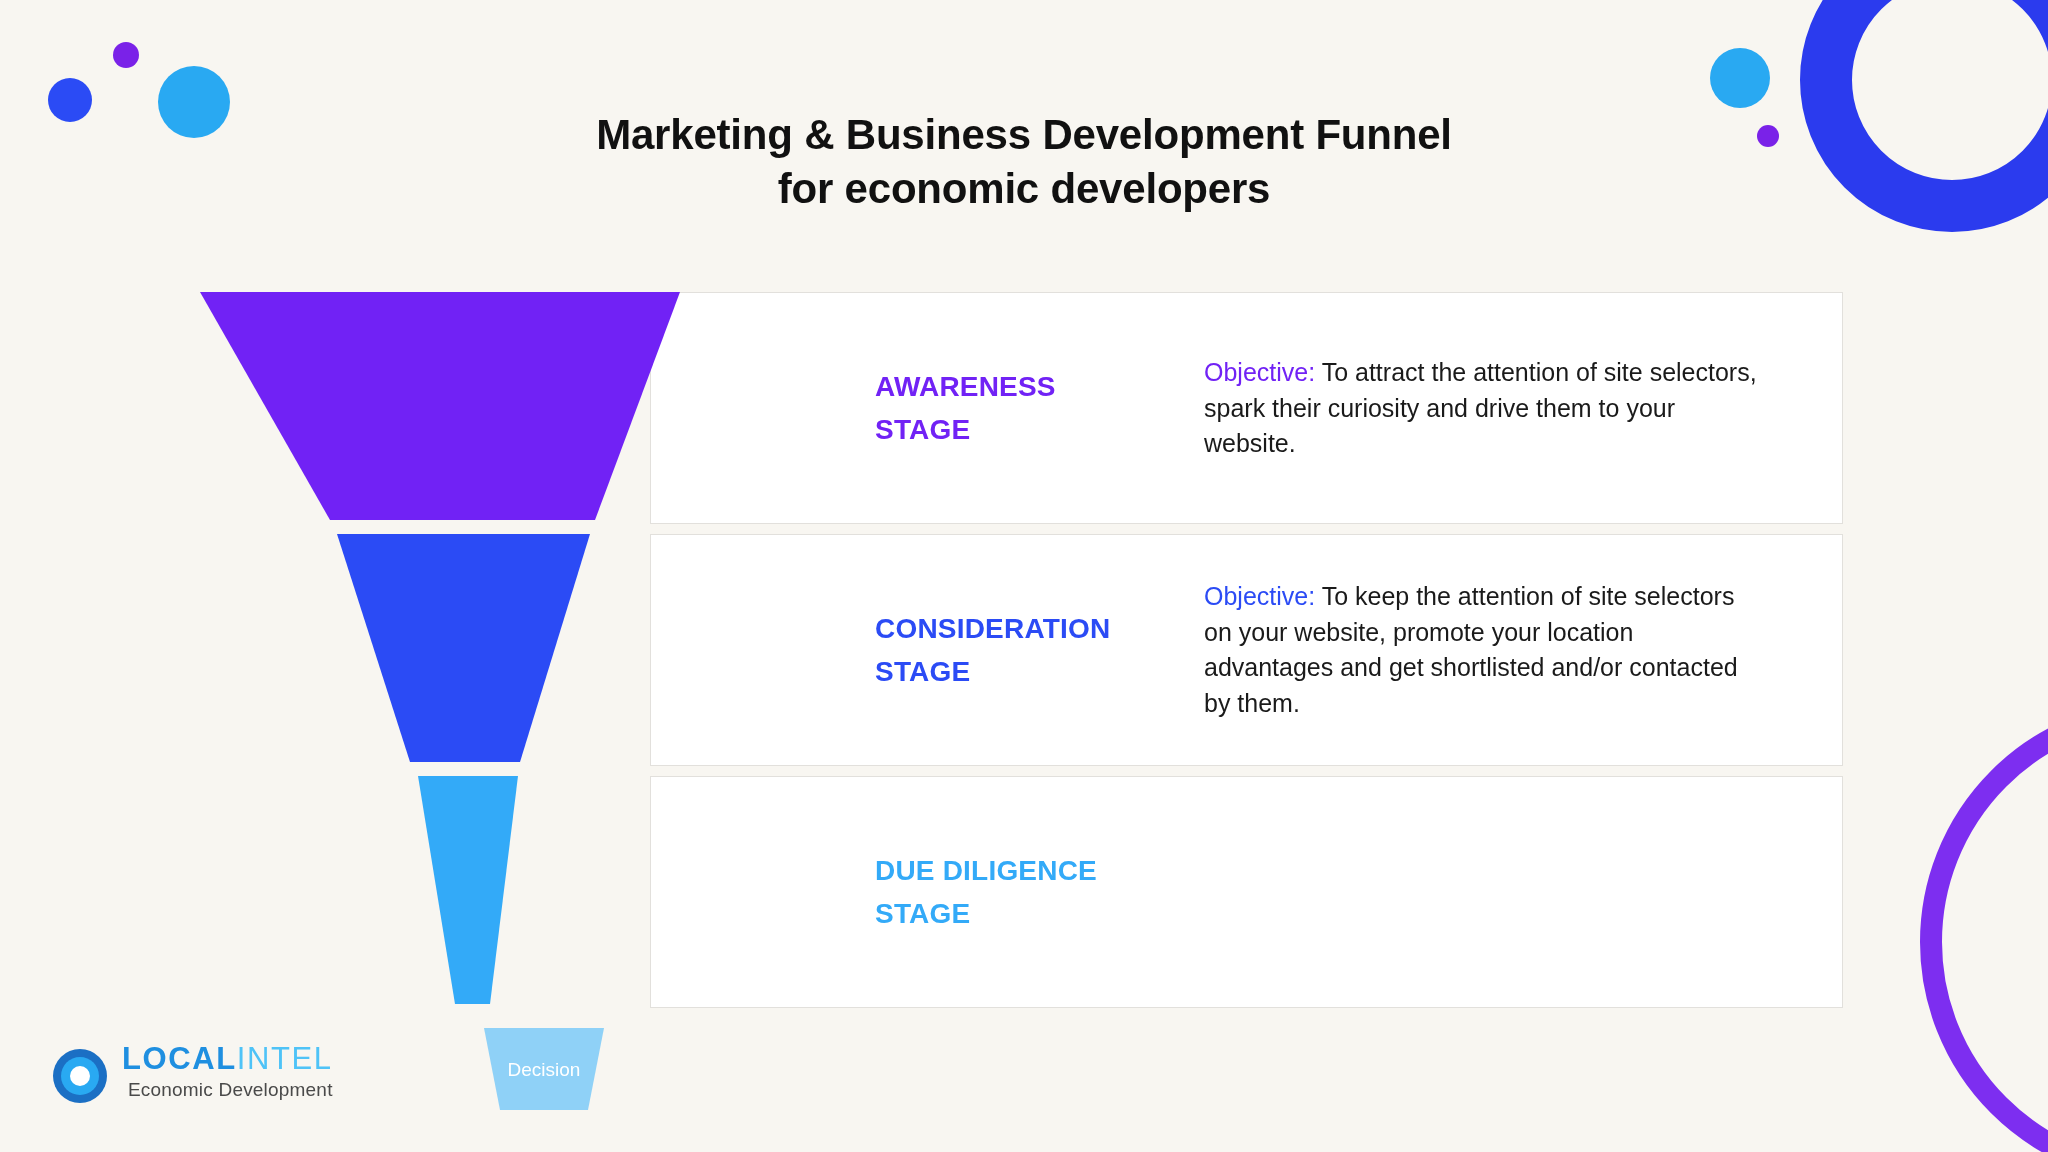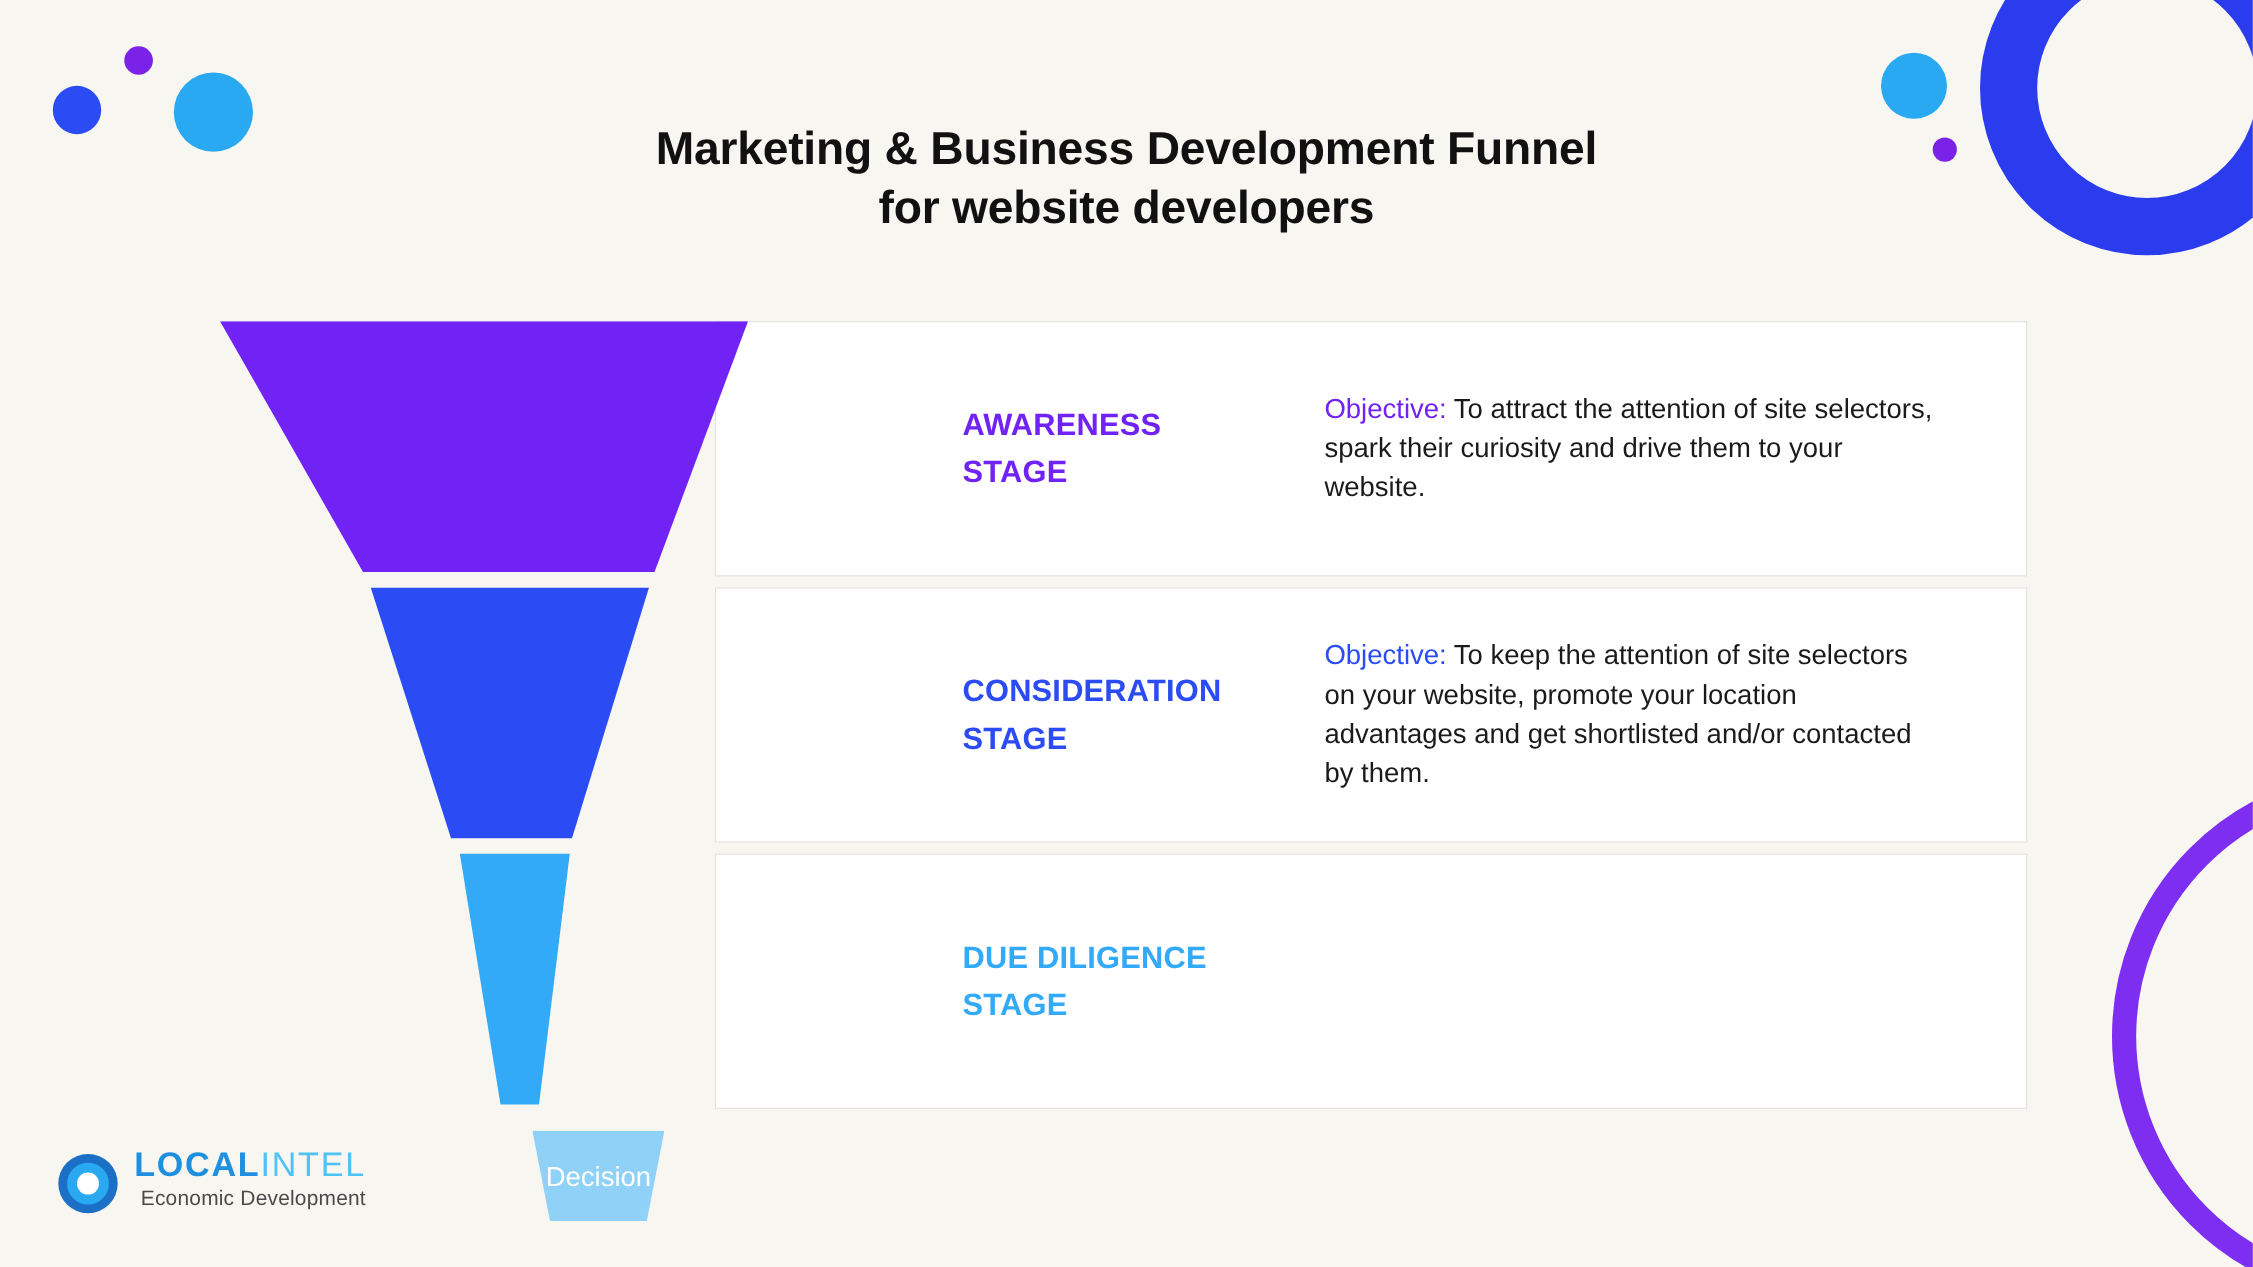--- a/index.html
+++ b/index.html
@@ -65,21 +65,21 @@
     font-size:25px;line-height:1.42;color:#1A1A1A;
   }
   .obj-key{font-weight:normal;}
 
   
   #decision{position:absolute;left:484px;top:1028px;width:120px;height:84px;}
   #decision svg{display:block;}
   #decision-label{
     position:absolute;left:0;top:0;width:120px;height:84px;
     display:flex;align-items:center;justify-content:center;
-    color:#FFFFFF;font-size:25px;
+    color:#FFFFFF;font-size:19px;
   }
 
   
   #logo{position:absolute;left:52px;top:1042px;width:290px;height:72px;}
   #logo-mark{position:absolute;left:0;top:6px;width:56px;height:56px;}
   #logo-text{position:absolute;left:70px;top:0px;}
   #logo-word{font-size:31px;font-weight:bold;letter-spacing:1.6px;line-height:1.1;}
   #logo-local{color:#1F8FE0;}
   #logo-intel{color:#4FC3F7;font-weight:normal;}
   #logo-sub{font-size:19px;color:#4A4A4A;letter-spacing:0.2px;margin-top:3px;text-align:right;}
@@ -92,21 +92,21 @@
   <div class="deco" id="dot-blue-tl"></div>
   <div class="deco" id="dot-purple-tl"></div>
   <div class="deco" id="circle-lblue-tl"></div>
   <div class="deco-ring" id="ring-blue-tr"></div>
   <div class="deco" id="circle-lblue-tr"></div>
   <div class="deco" id="dot-purple-tr"></div>
   <div class="deco-ring" id="ring-purple-r"></div>
 
   <div id="title">
     <span class="ln">Marketing &amp; Business Development Funnel</span>
-    <span class="ln">for website developers</span>
+    <span class="ln">for economic developers</span>
   </div>
 
   <div class="row" id="row1">
     <div class="card"></div>
 
     <div class="funnel-seg">
       <svg width="700" height="232" viewBox="0 0 700 232" xmlns="http://www.w3.org/2000/svg">
         <polygon points="200,0 680,0 595,228 330,228" fill="#7122F5"></polygon>
       </svg>
     </div>

